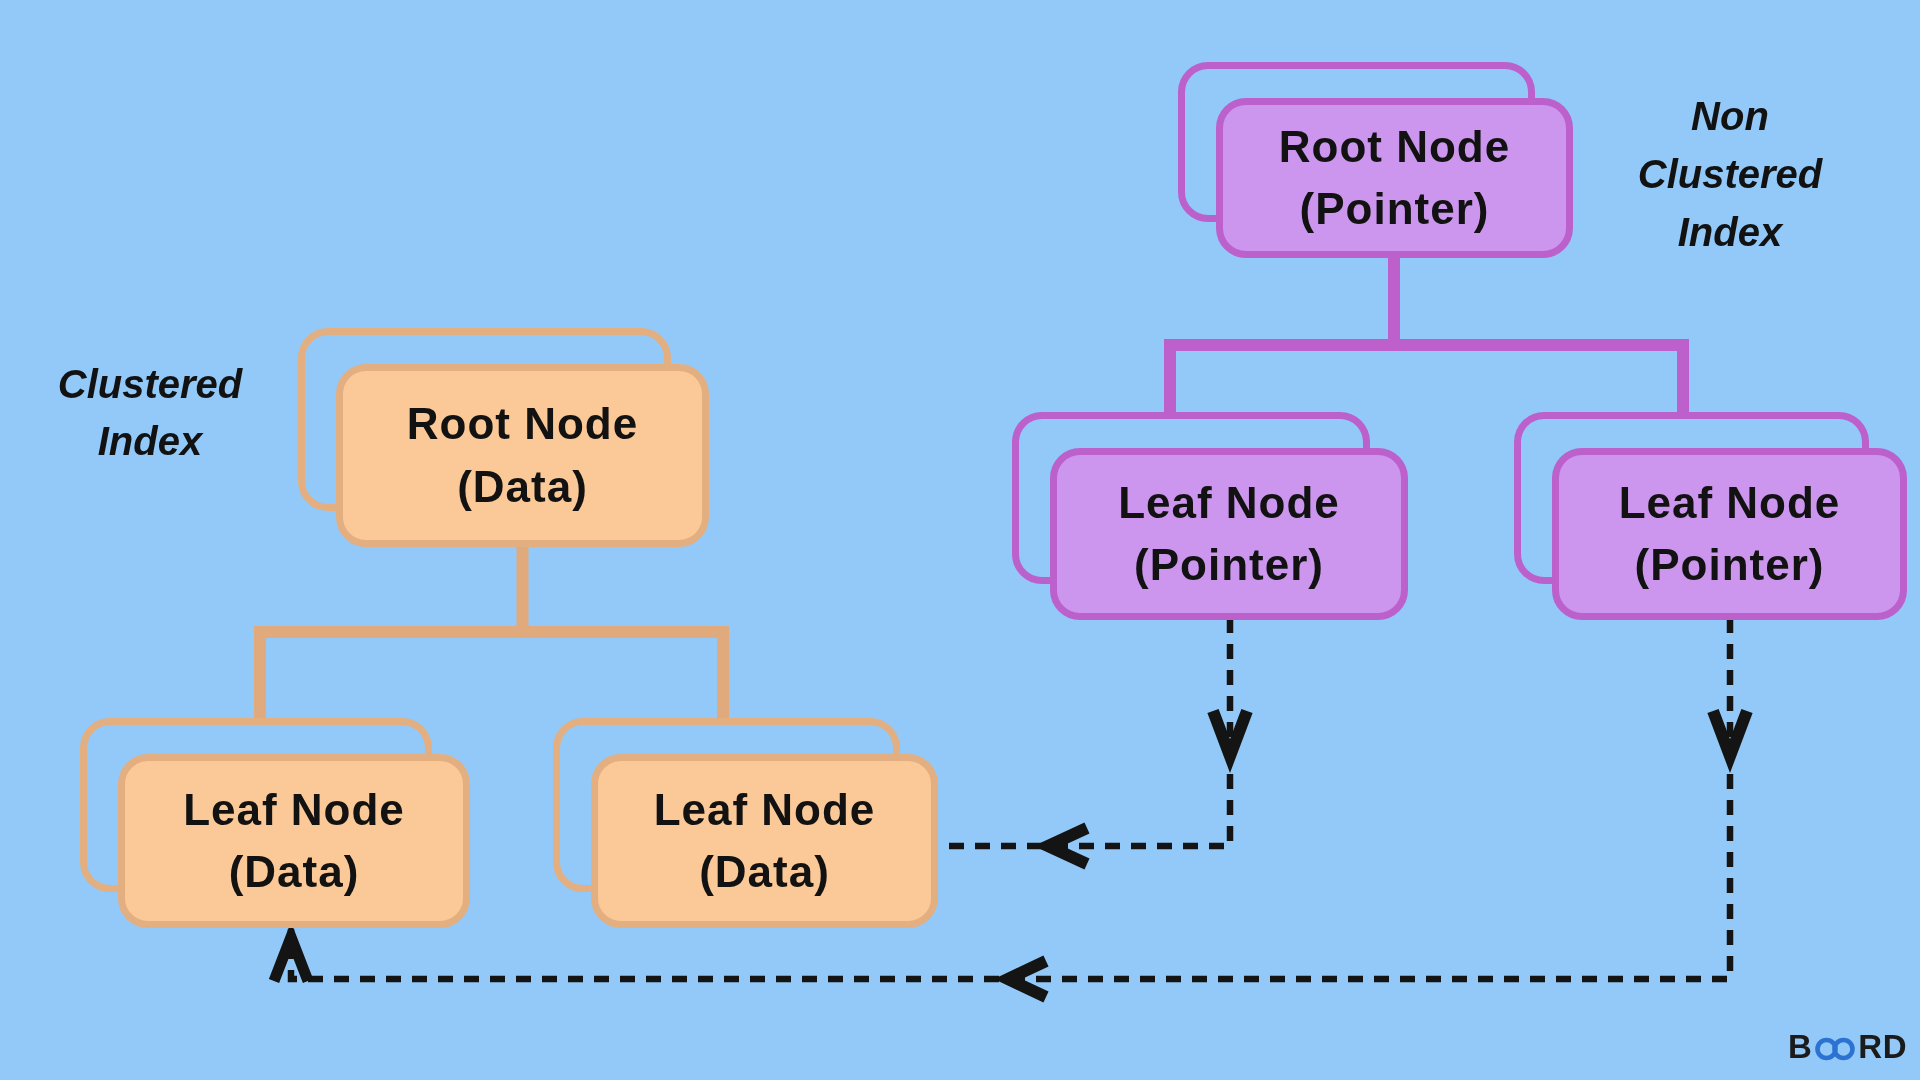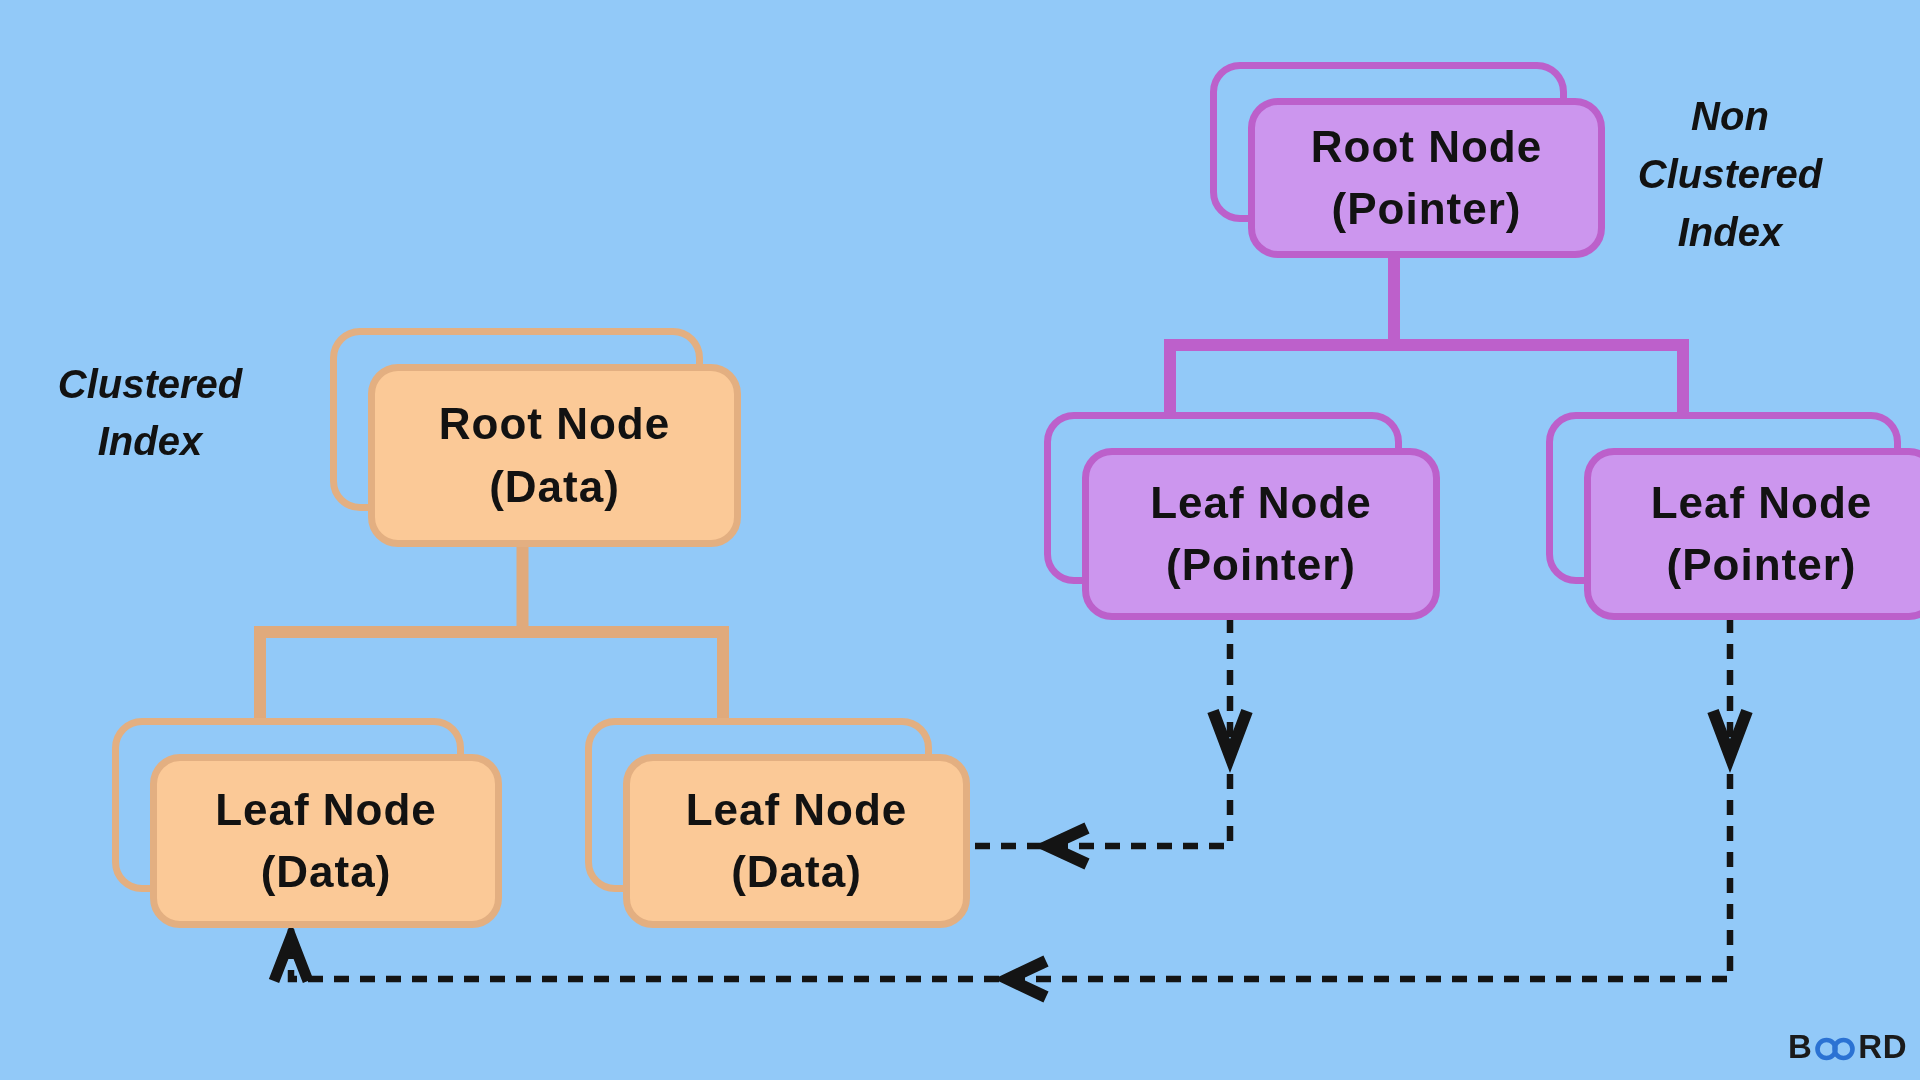--- a/index.html
+++ b/index.html
@@ -5,21 +5,21 @@
   :root{
     --background:#92C9F8; --clustered-fill:#FBC997; --clustered-border:#E3AF81;
     --clustered-line:#E0AA7C; --non-clustered-fill:#CC96EE; --non-clustered-border:#BC60CB;
     --non-clustered-line:#BD60CB; --arrow:#141414; --text:#121212;
     --logo-blue:#2B72D3; --logo-dark:#1B1B1B;
   }
   html,body{margin:0;padding:0;}
   body{font-family:"Liberation Sans","DejaVu Sans",sans-serif;}
   #stage{position:relative;width:1920px;height:1080px;overflow:hidden;background:var(--background);}
   #connector-layer{position:absolute;left:0;top:0;z-index:1;}
-  .node{position:absolute;z-index:2;margin-left:32px;}
+  .node{position:absolute;z-index:2;}
   .ghost{position:absolute;left:-38px;top:-36px;width:100%;height:100%;box-sizing:border-box;
          border:7px solid;border-radius:30px;background:transparent;}
   .card{position:absolute;inset:0;box-sizing:border-box;border:7px solid;border-radius:30px;
         display:flex;flex-direction:column;align-items:center;justify-content:center;
         font-weight:bold;font-size:44px;line-height:1.42;letter-spacing:1px;color:var(--text);
         text-align:center;}
   .orange .ghost{border-color:var(--clustered-border);}
   .orange .card{border-color:var(--clustered-border);background:var(--clustered-fill);}
   .purple .ghost{border-color:var(--non-clustered-border);}
   .purple .card{border-color:var(--non-clustered-border);background:var(--non-clustered-fill);}

